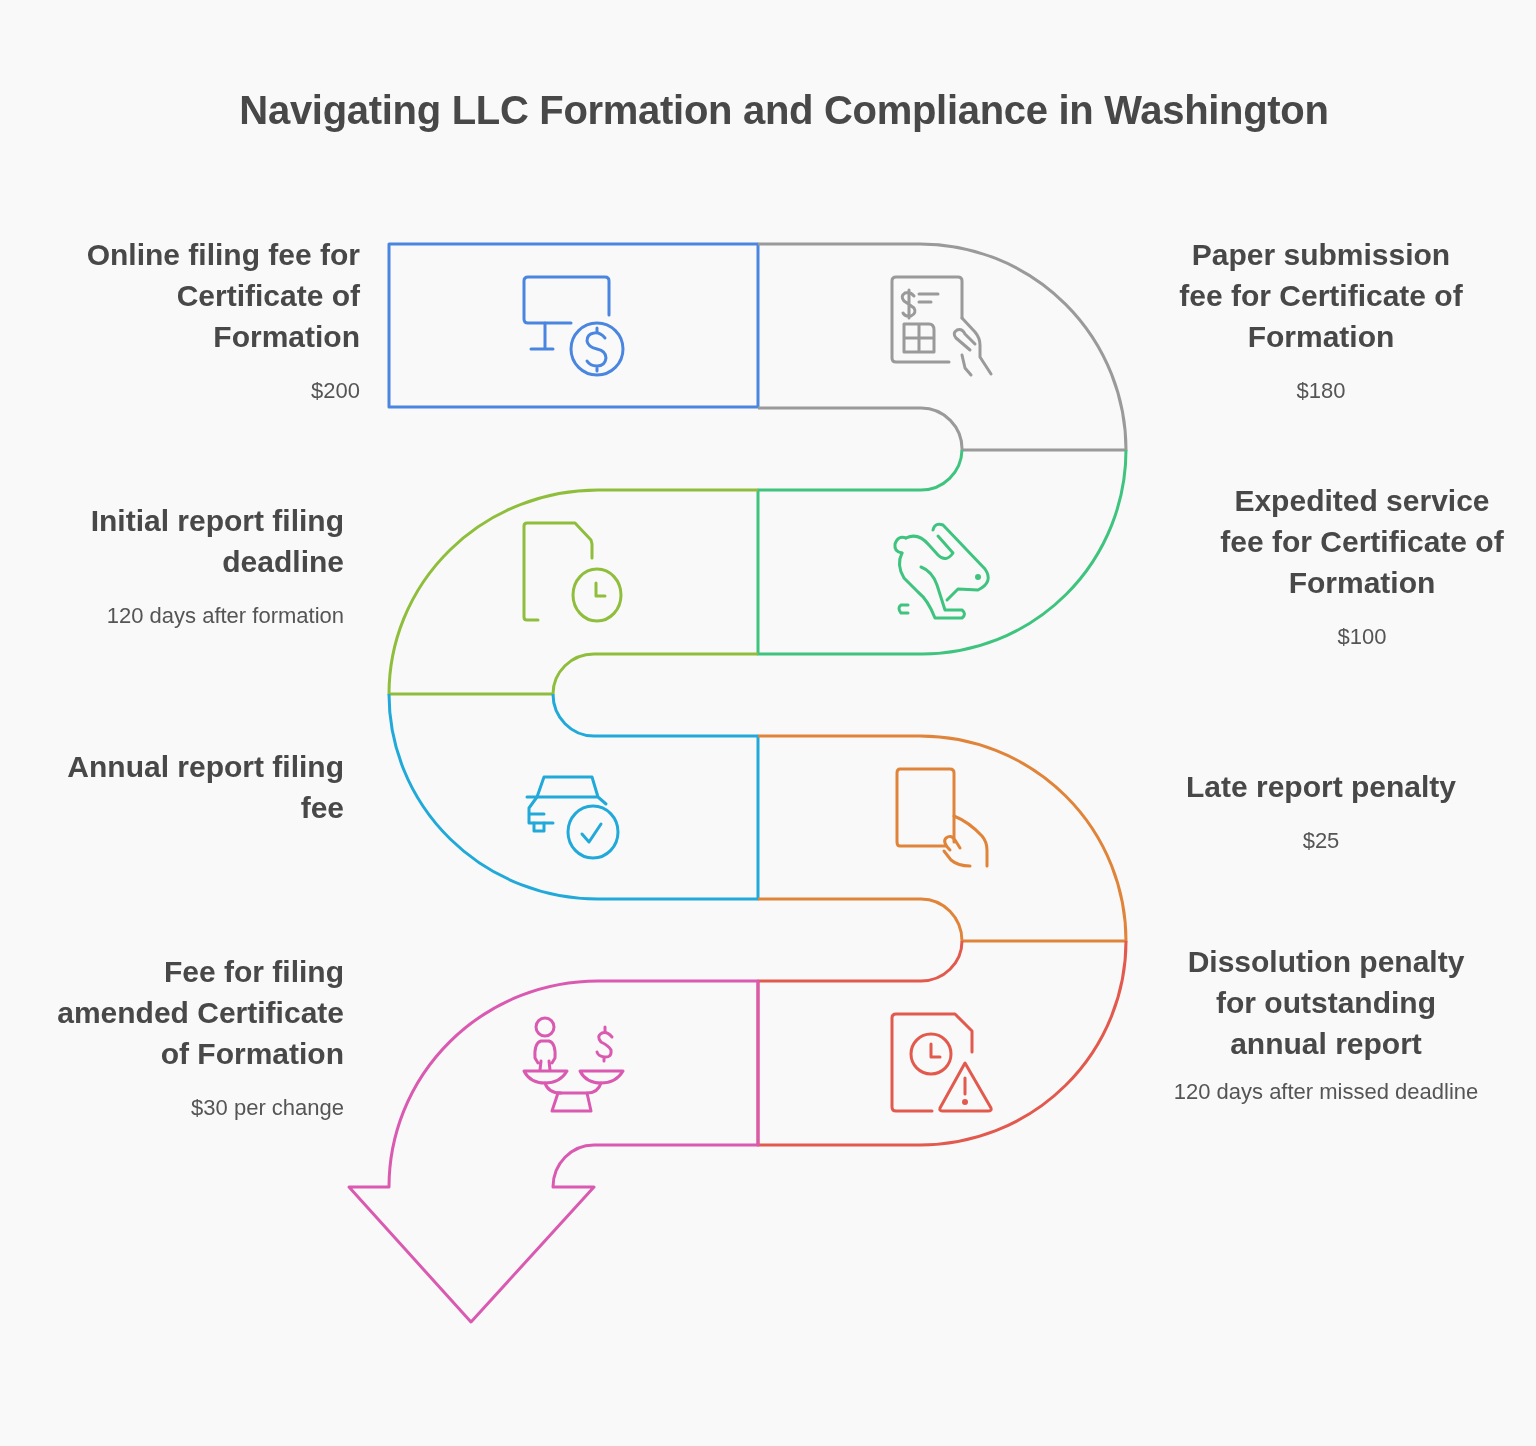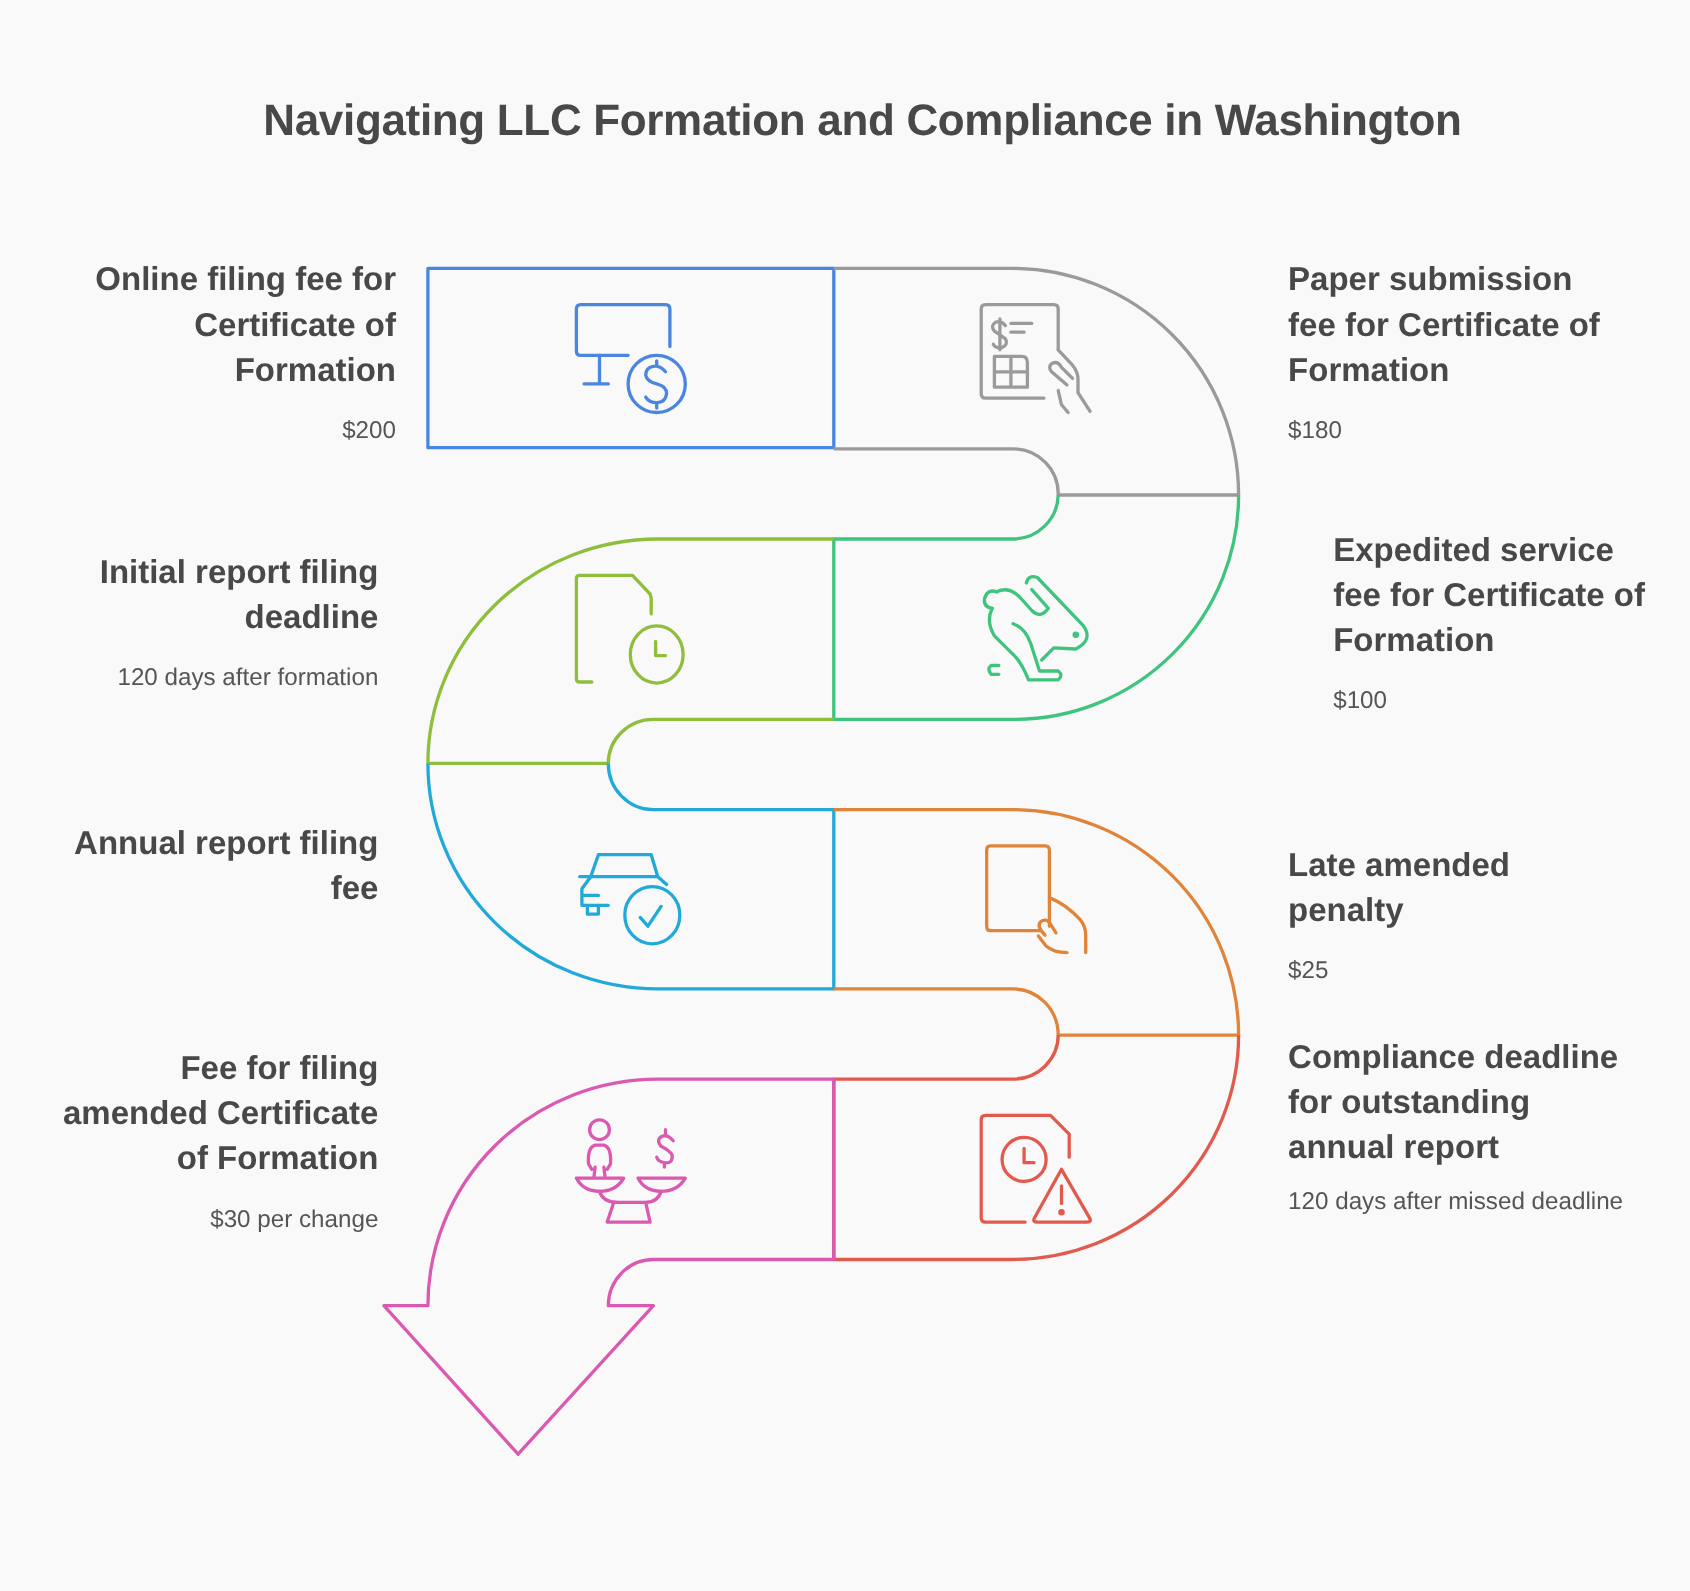--- a/index.html
+++ b/index.html
@@ -2,21 +2,21 @@
 <html><head>
 <meta charset="utf-8">
 <style>
   html, body { margin: 0; padding: 0; background: #f9f9f9; }
   body { width: 1536px; height: 1446px; position: relative; overflow: hidden;
          font-family: "Liberation Sans", "DejaVu Sans", sans-serif; color: #484848; }
   .title { position: absolute; left: 16px; top: 88px; width: 1536px; text-align: center;
            font-size: 40px; font-weight: bold; color: #484848; letter-spacing: -0.3px; }
   .item { position: absolute; width: 300px; }
   .item.left { text-align: right; }
-  .item.right { text-align: left; }
+  .item.right { text-align: center; }
   .item .head { font-size: 30px; font-weight: bold; line-height: 41px; color: #484848; }
   .item .val { font-size: 22px; line-height: 31px; color: #555; margin-top: 18px; }
   svg.diagram { position: absolute; left: 0; top: 0; }
 </style>
 </head>
 <body>
 
 <div class="title">Navigating LLC Formation and Compliance in Washington</div>
 
 <div class="item left" style="left:60px; top:234px;">
@@ -32,29 +32,29 @@
   <div class="val">120 days after formation</div>
 </div>
 <div class="item right" style="left:1212px; top:480px;">
   <div class="head">Expedited service fee for Certificate of Formation</div>
   <div class="val">$100</div>
 </div>
 <div class="item left" style="left:44px; top:746px;">
   <div class="head">Annual report filing fee</div>
 </div>
 <div class="item right" style="left:1171px; top:766px;">
-  <div class="head">Late amended penalty</div>
+  <div class="head">Late report penalty</div>
   <div class="val">$25</div>
 </div>
 <div class="item left" style="left:44px; top:951px;">
   <div class="head">Fee for filing amended Certificate of Formation</div>
   <div class="val">$30 per change</div>
 </div>
 <div class="item right" style="left:1171px; top:941px; width:310px;">
-  <div class="head">Compliance deadline for outstanding annual report</div>
+  <div class="head">Dissolution penalty for outstanding annual report</div>
   <div class="val" style="margin-top:12px;">120 days after missed deadline</div>
 </div>
 
 <svg class="diagram" width="1536" height="1446" viewBox="0 0 1536 1446" fill="none" stroke-width="3" stroke-linecap="round" stroke-linejoin="round">
 
   <g>
     <rect x="389" y="244" width="369" height="163" stroke="#4a86e0" stroke-linecap="butt"></rect>
   </g>
 
   <g stroke="#9a9a9a" stroke-linecap="butt">

